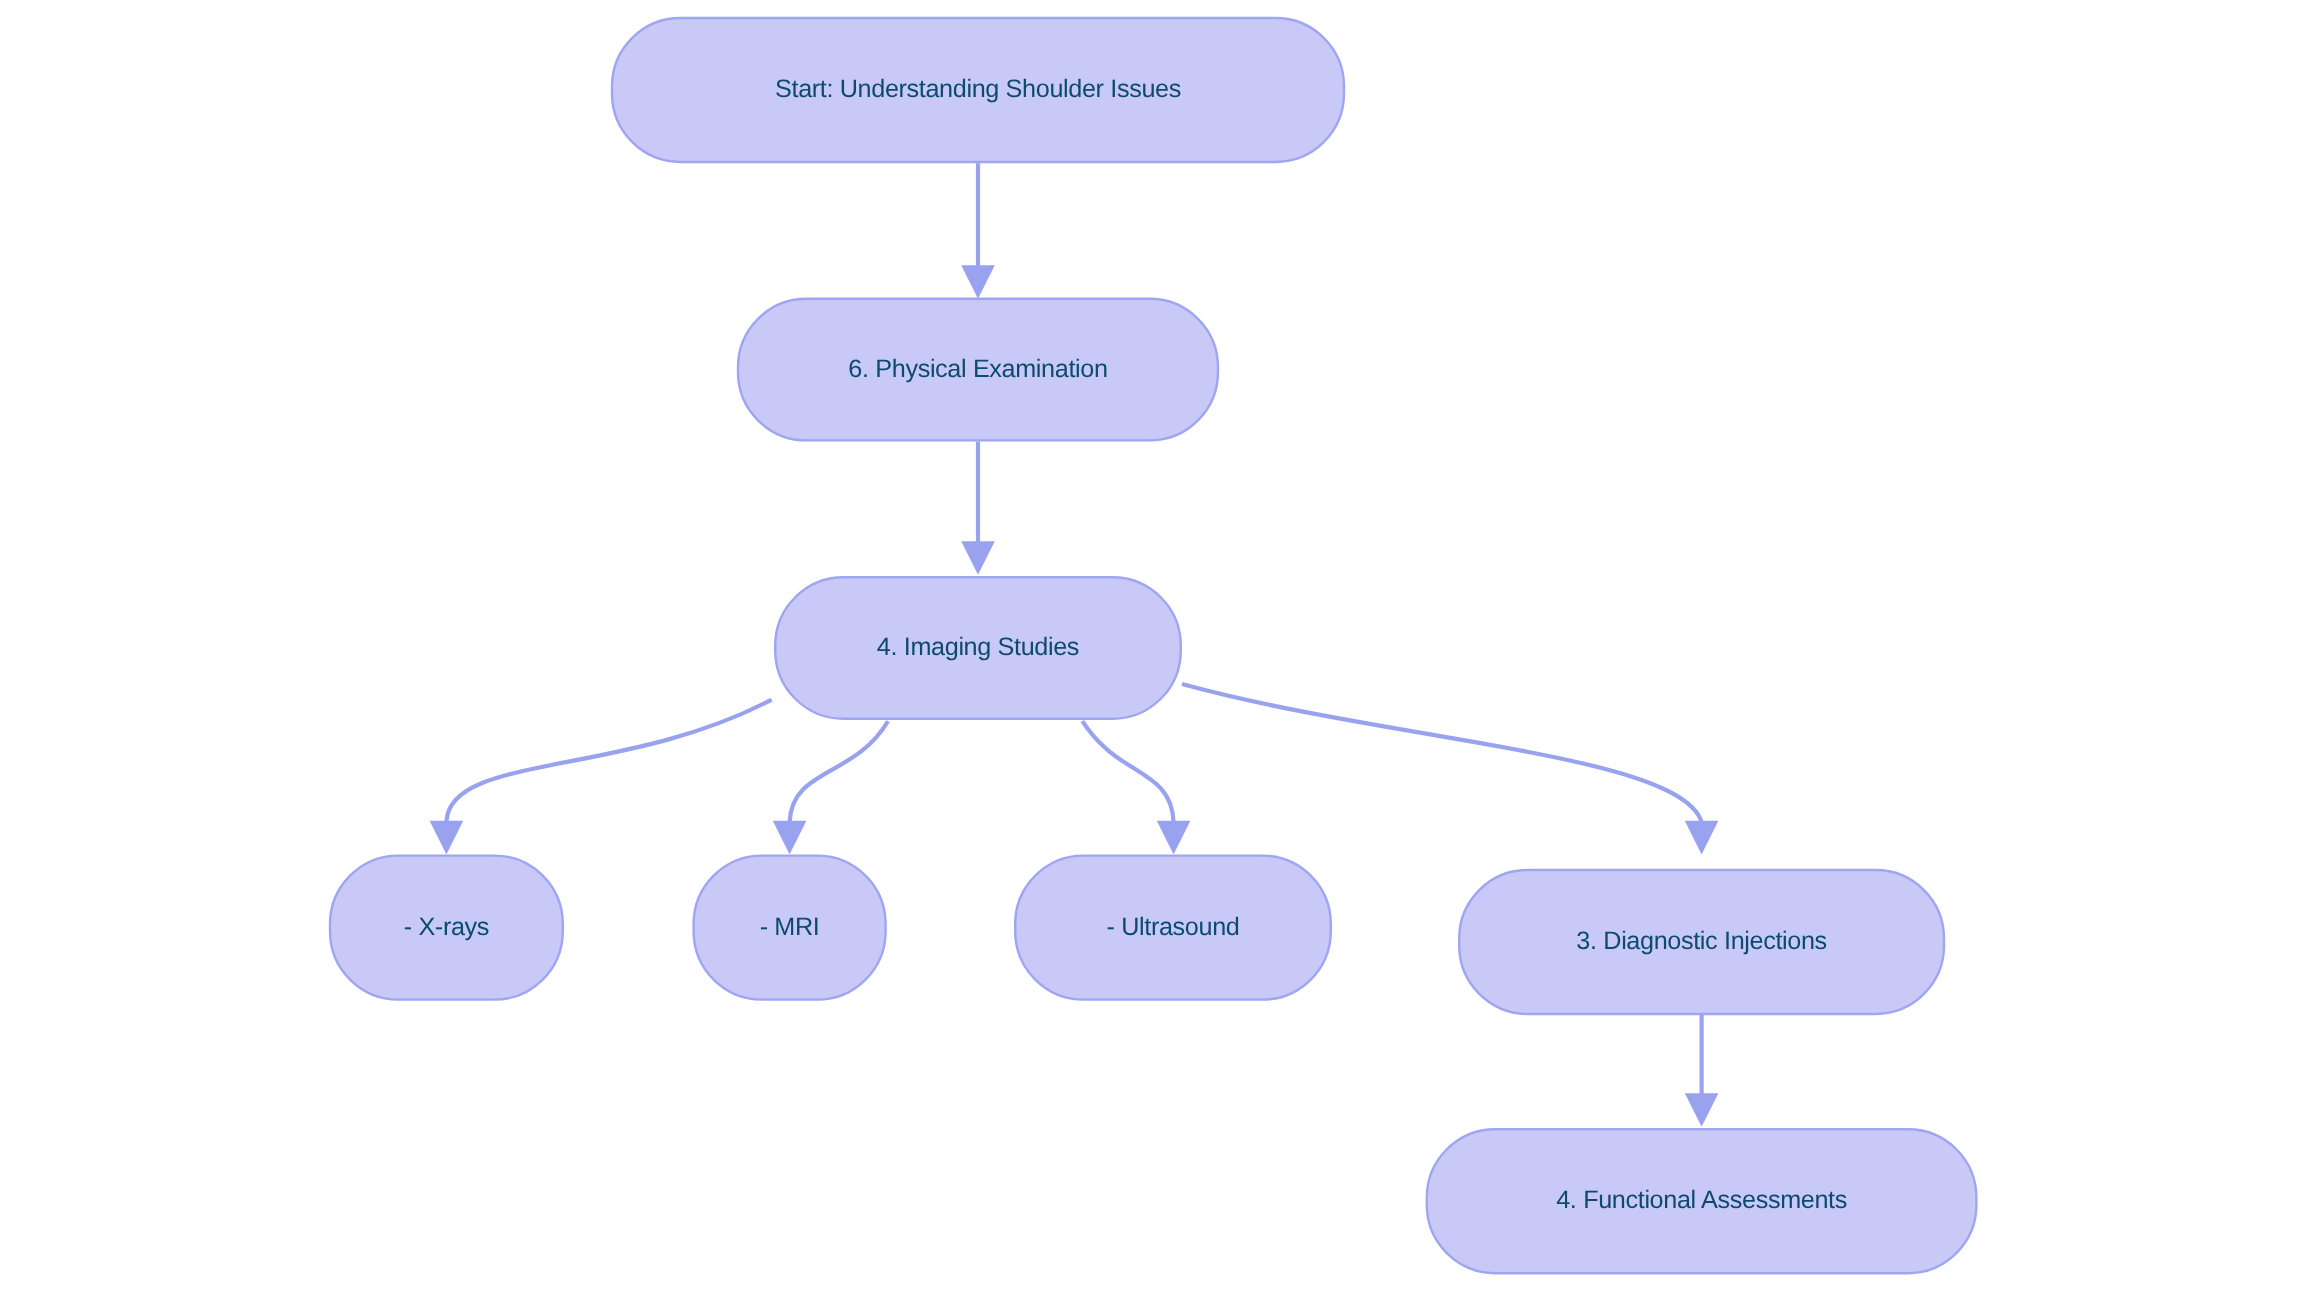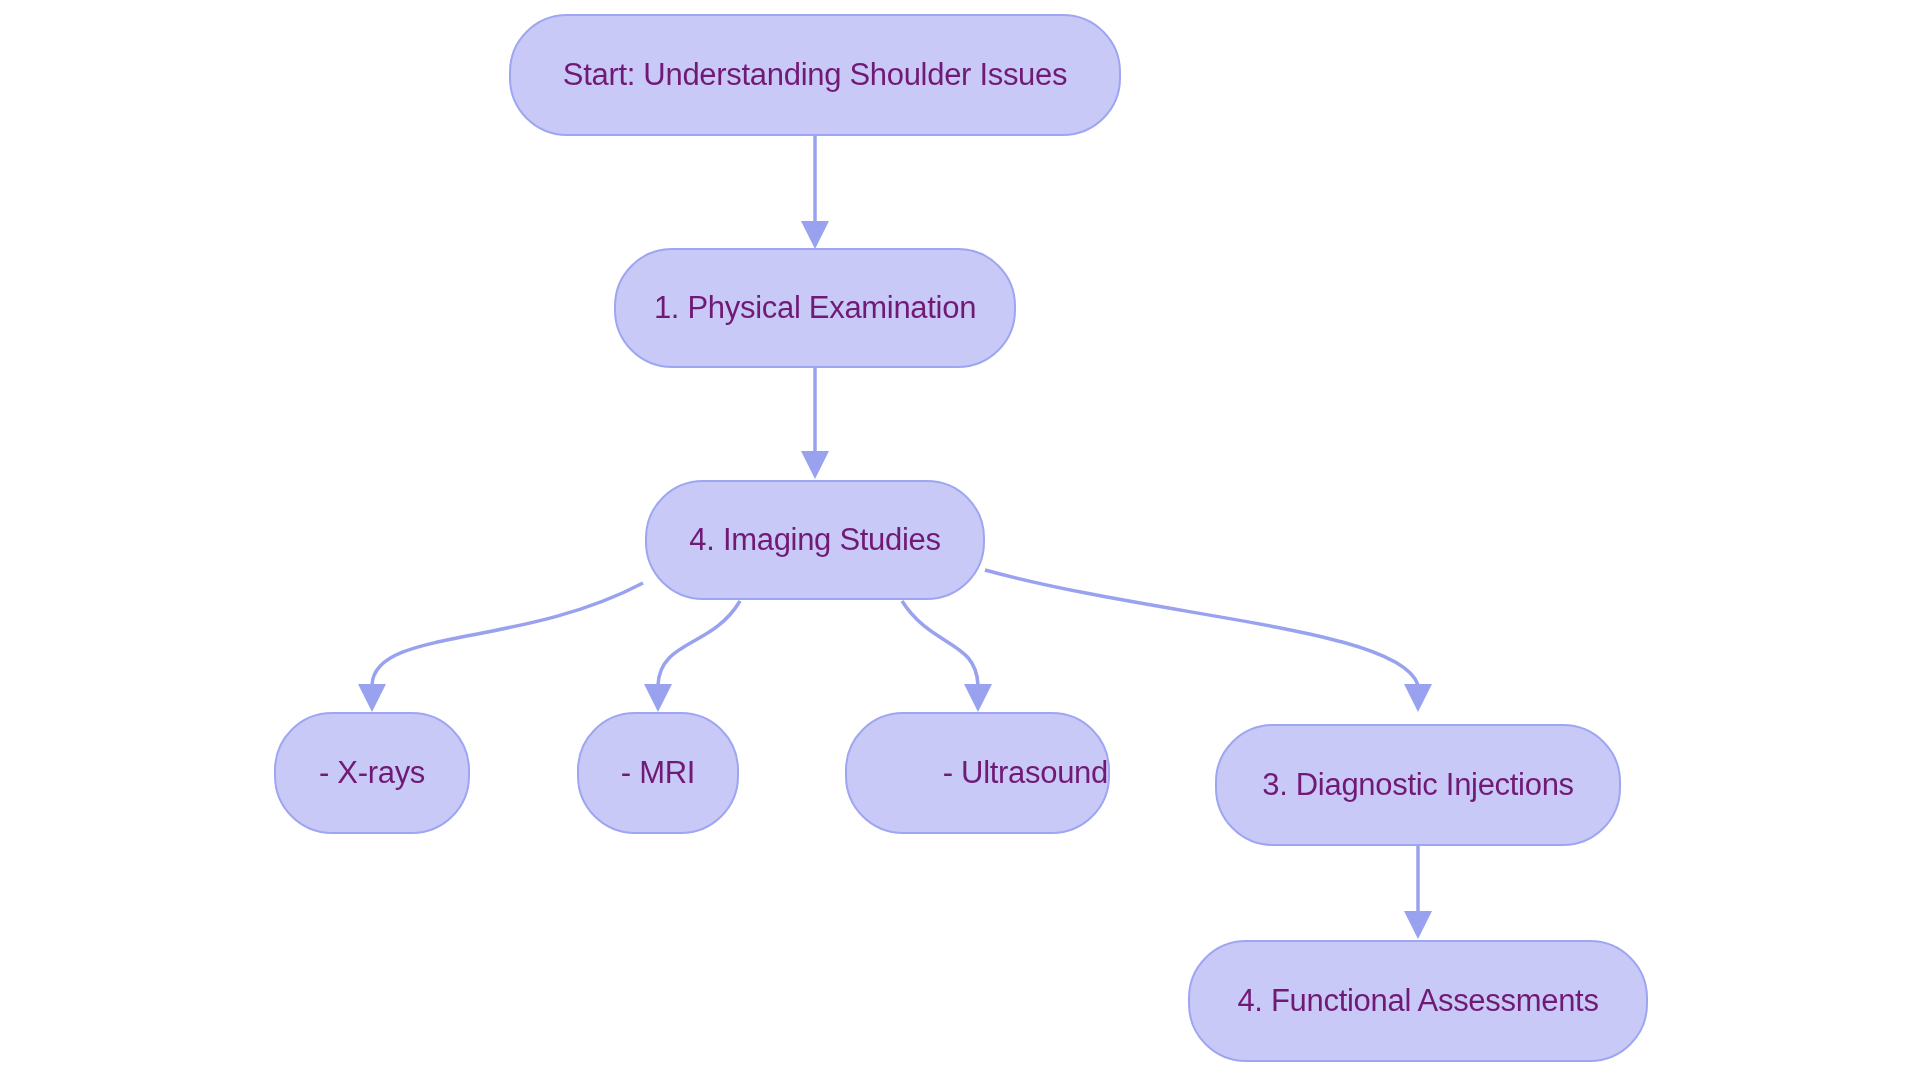--- a/index.html
+++ b/index.html
@@ -38,33 +38,33 @@
     box-sizing: border-box;
     background: #c8c9f7;
     border: 2px solid #9ea6f1;
     border-radius: 58px;
     display: flex;
     align-items: center;
     justify-content: center;
     text-align: center;
   }
   .node .label {
-    color: #701a75;
-    font-size: 31px;
+    color: #0c4a6e;
+    font-size: 21px;
     letter-spacing: -0.3px;
     white-space: nowrap;
     line-height: 1.2;
   }
   
   .n-start      { left: 509px;  top: 14px;  width: 612px; height: 122px; }
   .n-physical   { left: 614px;  top: 248px; width: 402px; height: 120px; }
   .n-imaging    { left: 645px;  top: 480px; width: 340px; height: 120px; }
   .n-xrays      { left: 274px;  top: 712px; width: 196px; height: 122px; }
   .n-mri        { left: 577px;  top: 712px; width: 162px; height: 122px; }
-  .n-ultrasound { left: 845px;  top: 712px; width: 265px; height: 122px; justify-content: flex-end; }
+  .n-ultrasound { left: 845px;  top: 712px; width: 265px; height: 122px; }
   .n-injections { left: 1215px; top: 724px; width: 406px; height: 122px; }
   .n-functional { left: 1188px; top: 940px; width: 460px; height: 122px; }
 </style>
 </head>
 <body>
 
 <div class="canvas">
 
   <svg class="edge-layer" viewBox="0 0 1920 1083" xmlns="http://www.w3.org/2000/svg">
     <g>
@@ -95,21 +95,21 @@
       <path class="edge" d="M 1418 834 L 1418 912"></path>
       <polygon class="head" points="1404,911 1432,911 1418,939"></polygon>
     </g>
   </svg>
 
   <div class="node n-start">
     <span class="label">Start: Understanding Shoulder Issues</span>
   </div>
 
   <div class="node n-physical">
-    <span class="label">1. Physical Examination</span>
+    <span class="label">6. Physical Examination</span>
   </div>
 
   <div class="node n-imaging">
     <span class="label">4. Imaging Studies</span>
   </div>
 
   <div class="node n-xrays">
     <span class="label">- X-rays</span>
   </div>
 

